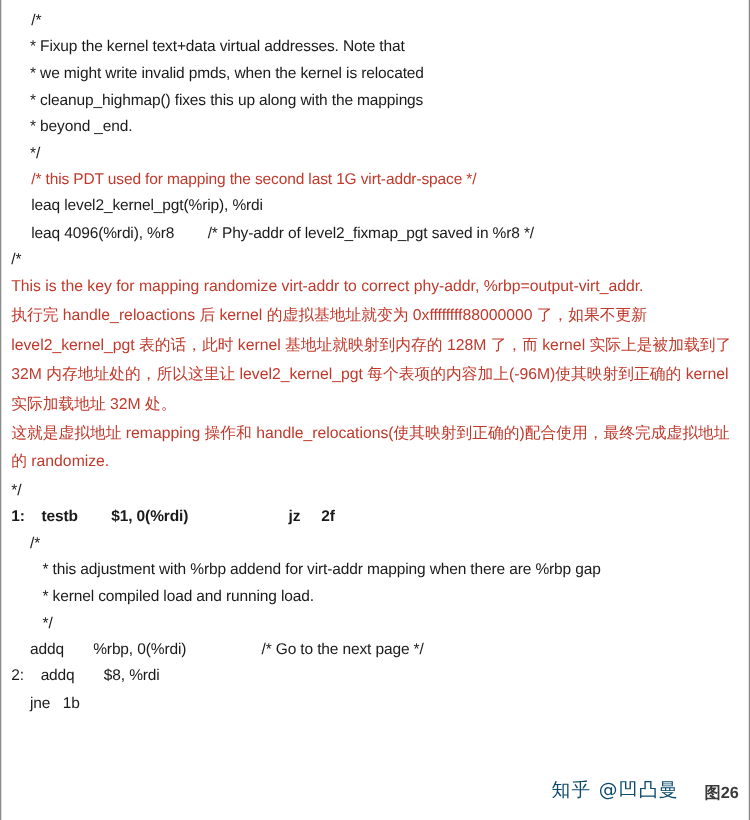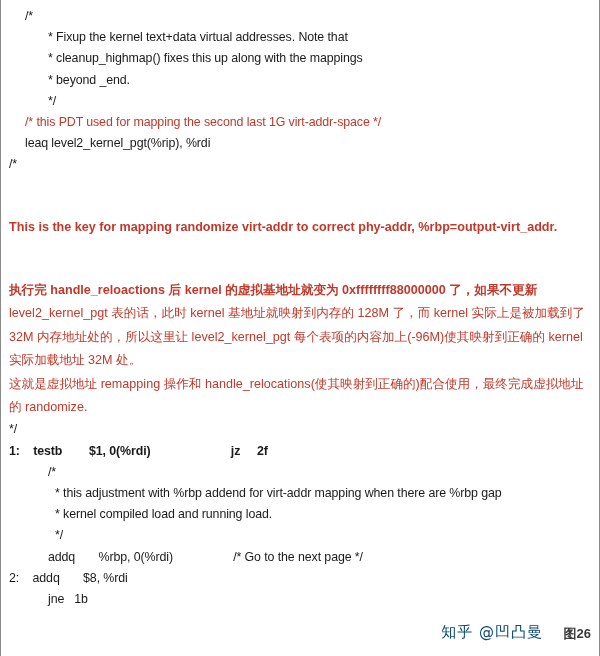--- a/index.html
+++ b/index.html
@@ -50,27 +50,27 @@
 
   
   .zh {
     white-space: normal;
     font-size: 12.6px;
     line-height: 23.4px;
     color: #c0392b;
     padding-left: 8px;
     padding-right: 6px;
   }
-  .zh.bold { font-weight: bold; margin-top: 40px; }
+  .zh.bold { font-weight: normal; }
 
   
   .i0  { padding-left: 8px; }
   .i1  { padding-left: 24px; }
-  .i2  { padding-left: 23px; margin-left: 24px; }
-  .i3  { padding-left: 33px; margin-left: 21px; }
+  .i2  { padding-left: 23px; }
+  .i3  { padding-left: 33px; }
 
   
   #watermark {
     position: absolute;
     right: 56px;
     bottom: 14px;
     font-size: 15px;
     color: #0c4a6e;
     letter-spacing: 1px;
     white-space: nowrap;
@@ -89,26 +89,28 @@
 </style>
 </head>
 <body>
 
 <div id="page">
 
   <div class="doc">
 
     <div class="line i1 c-black">/*</div>
     <div class="line i2 c-black">* Fixup the kernel text+data virtual addresses. Note that</div>
+    <div class="line i2 c-black">* we might write invalid pmds, when the kernel is relocated</div>
     <div class="line i2 c-black">* cleanup_highmap() fixes this up along with the mappings</div>
     <div class="line i2 c-black">* beyond _end.</div>
     <div class="line i2 c-black">*/</div>
 
     <div class="line i1 c-red">/* this PDT used for mapping the second last 1G virt-addr-space */</div>
     <div class="line i1 c-black">leaq level2_kernel_pgt(%rip), %rdi</div>
+    <div class="line i1 c-black">leaq 4096(%rdi), %r8        /* Phy-addr of level2_fixmap_pgt saved in %r8 */</div>
 
     <div class="line i0 c-black">/*</div>
 
     <div class="zh bold">This is the key for mapping randomize virt-addr to correct phy-addr, %rbp=output-virt_addr.</div>
     <div class="zh bold">执行完 handle_reloactions 后 kernel 的虚拟基地址就变为 0xffffffff88000000 了，如果不更新</div>
     <div class="zh">level2_kernel_pgt 表的话，此时 kernel 基地址就映射到内存的 128M 了，而 kernel 实际上是被加载到了 32M 内存地址处的，所以这里让 level2_kernel_pgt 每个表项的内容加上(-96M)使其映射到正确的 kernel 实际加载地址 32M 处。</div>
     <div class="zh">这就是虚拟地址 remapping 操作和 handle_relocations(使其映射到正确的)配合使用，最终完成虚拟地址的 randomize.</div>
 
     <div class="line i0 c-black">*/</div>
 

